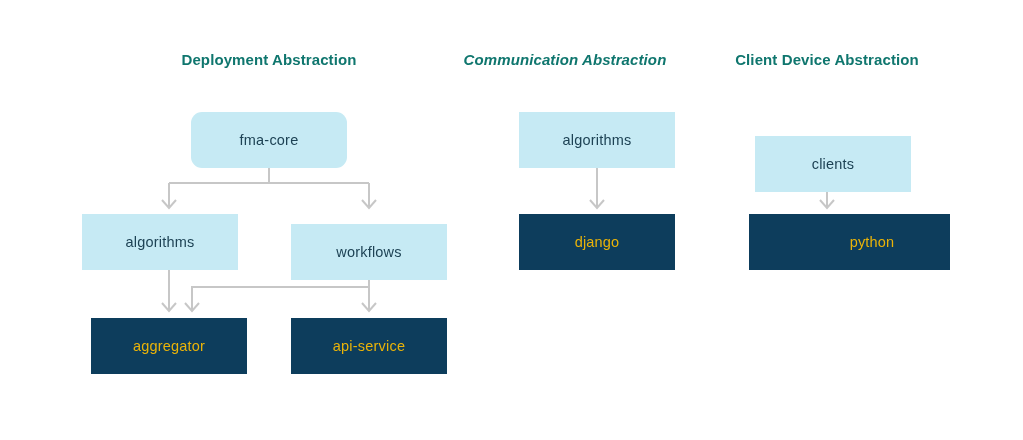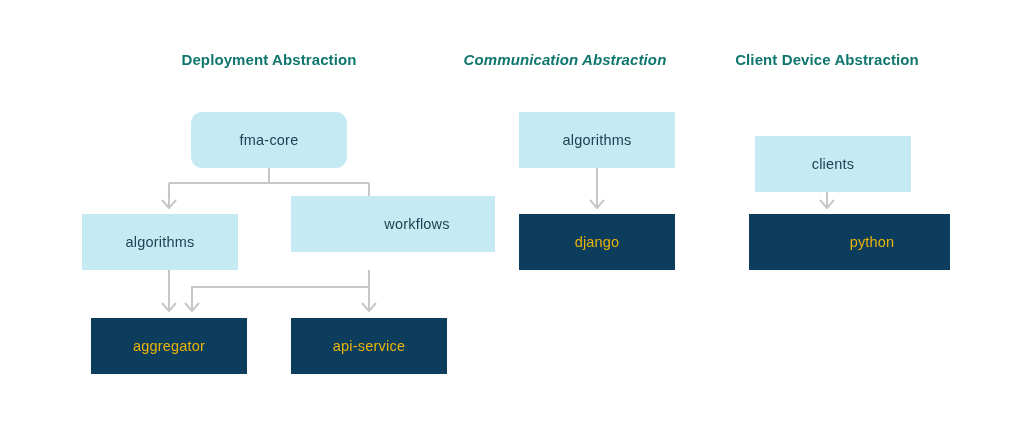--- a/index.html
+++ b/index.html
@@ -37,21 +37,21 @@
     align-items: center;
     justify-content: center;
     font-size: 14.5px;
     letter-spacing: 0.2px;
   }
   .node.light { background: #c6eaf4; color: #1d4254; }
   .node.dark  { background: #0d3d5c; color: #eab308; }
 
   .n-fma-core    { left: 191px; top: 112px; border-radius: 11px; }
   .n-algorithms  { left:  82px; top: 214px; }
-  .n-workflows   { left: 291px; top: 196px; padding-left: 48px; }
+  .n-workflows   { left: 291px; top: 224px; }
   .n-aggregator  { left:  91px; top: 318px; }
   .n-api-service { left: 291px; top: 318px; }
   .n-connectors  { left: 519px; top: 112px; }
   .n-django      { left: 519px; top: 214px; }
   .n-clients     { left: 755px; top: 112px; margin-top: 24px; }
   .n-python      { left: 749px; top: 214px; padding-left: 45px; }
 
   .connector-layer {
     position: absolute;
     left: 0; top: 0;

